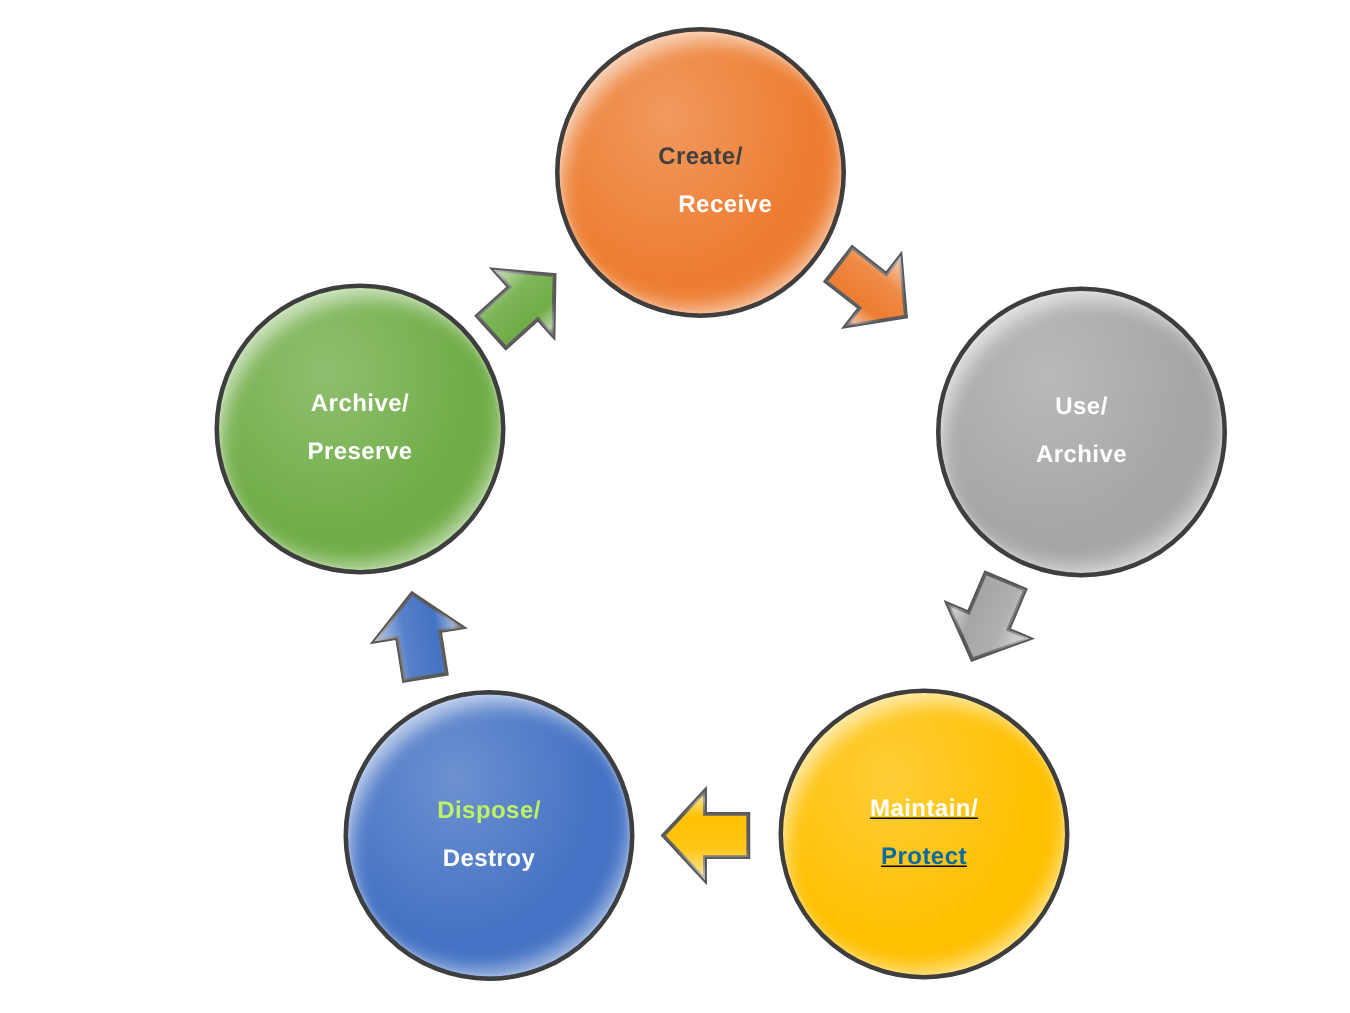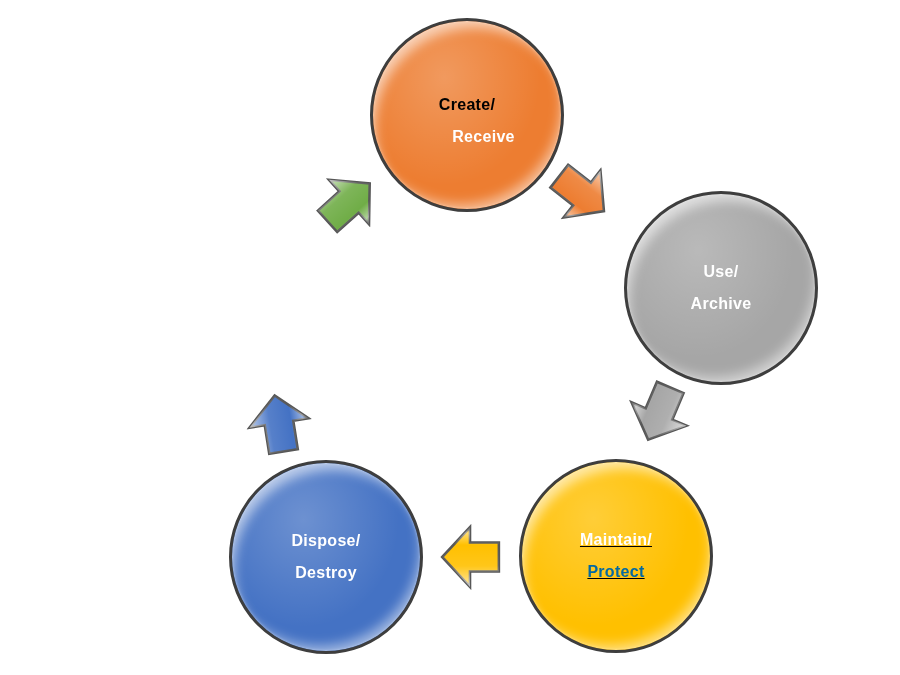--- a/index.html
+++ b/index.html
@@ -54,39 +54,43 @@
       <stop offset="0.70" stop-color="#ffffff" stop-opacity="0"></stop>
       <stop offset="0.90" stop-color="#ffffff" stop-opacity="0.45"></stop>
       <stop offset="1" stop-color="#ffffff" stop-opacity="0.10"></stop>
     </linearGradient>
   </defs>
 </svg>
 
 <div class="stage">
 
   <div class="node n-create" style="background: rgb(237, 125, 49); border-color: rgb(62, 62, 62);">
-    <span class="line" style="color: #000000; margin-top: 12px;">Create/</span>
+    <span class="line" style="color: #404040; margin-top: 12px;">Create/</span>
     <span class="line" style="color: rgb(255, 255, 255); padding-left: 33px;">Receive</span>
   </div>
 
   <div class="node n-use" style="background: rgb(166, 166, 166); border-color: rgb(62, 62, 62);">
     <span class="line" style="color: rgb(255, 255, 255);">Use/</span>
     <span class="line" style="color: rgb(255, 255, 255);">Archive</span>
   </div>
 
   <div class="node n-maintain" style="background: rgb(255, 192, 0); border-color: rgb(62, 62, 62); text-decoration: underline;">
     <span class="line" style="color: rgb(255, 255, 255);">Maintain/</span>
     <span class="line" style="color: #0369a1;">Protect</span>
   </div>
 
   <div class="node n-dispose" style="background: rgb(68, 114, 196); border-color: rgb(62, 62, 62);">
-    <span class="line" style="color: #ffffff;">Dispose/</span>
+    <span class="line" style="color: #bef264;">Dispose/</span>
     <span class="line" style="color: #ffffff;">Destroy</span>
   </div>
 
+  <div class="node n-archive" style="background: rgb(112, 173, 71); border-color: rgb(62, 62, 62);">
+    <span class="line" style="color: rgb(255, 255, 255);">Archive/</span>
+    <span class="line" style="color: rgb(255, 255, 255);">Preserve</span>
+  </div>
 
   <div class="arrow a-create-use" style="color: rgb(237, 125, 49);">
     <svg viewBox="0 0 60 64">
       <polygon points="2,18 30,18 30,3 57,32 30,61 30,46 2,46" fill="currentColor" stroke="#575757" stroke-width="2.5" stroke-linejoin="miter"></polygon>
       <polygon points="2,18 30,18 30,3 57,32 30,61 30,46 2,46" fill="url(#arrow-gloss)"></polygon>
     </svg>
   </div>
 
   <div class="arrow a-use-maintain" style="color: rgb(166, 166, 166);">
     <svg viewBox="0 0 60 64">

